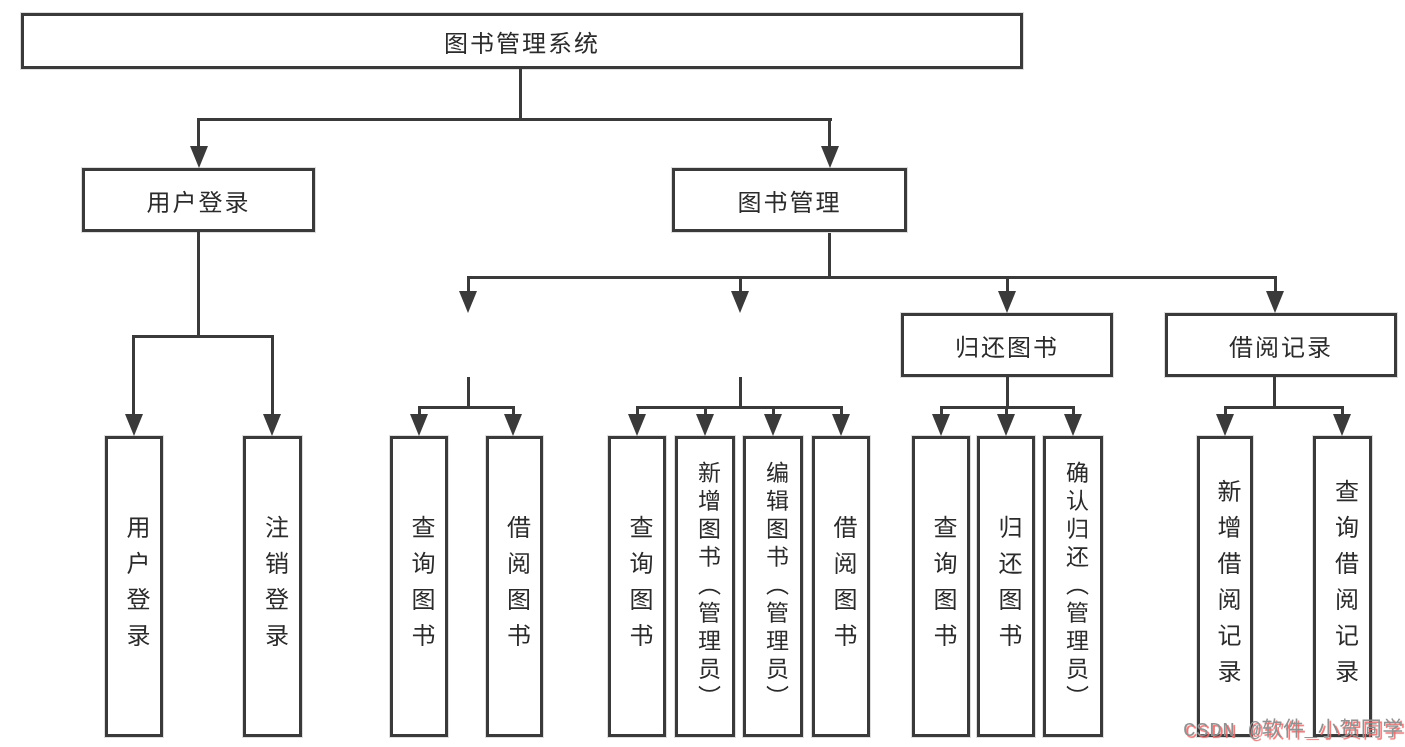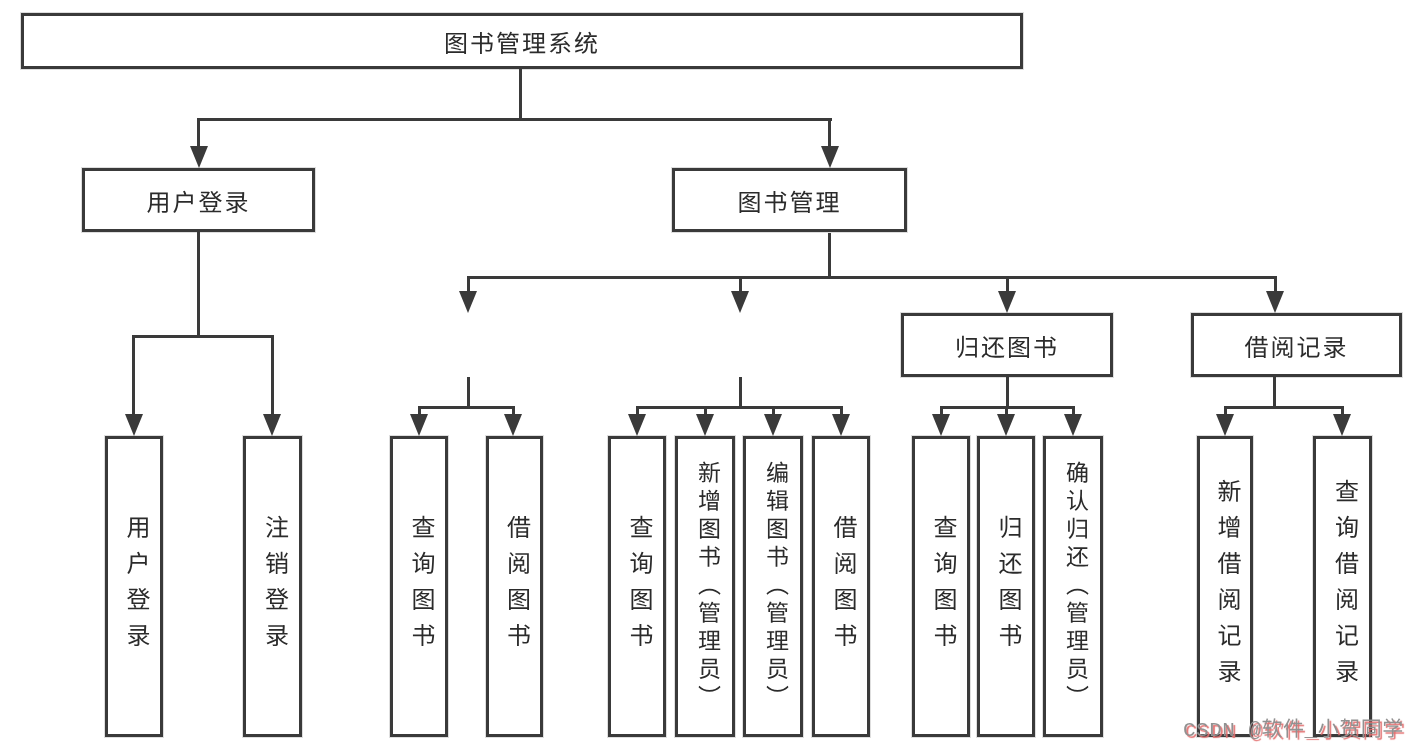--- a/index.html
+++ b/index.html
@@ -44,21 +44,21 @@
   <div class="box h" style="left:82px;top:168px;width:233px;height:64px">
     <span>用户登录</span>
   </div>
   <div class="box h" style="left:672px;top:168px;width:235px;height:64px">
     <span>图书管理</span>
   </div>
 
   <div class="box h" style="left:901px;top:313px;width:212px;height:64px">
     <span>归还图书</span>
   </div>
-  <div class="box h" style="left:1191px;top:313px;width:211px;height:64px">
+  <div class="box h" style="left:1165px;top:313px;width:232px;height:64px">
     <span>借阅记录</span>
   </div>
 
   <div class="box v" style="left:105px;top:436px;width:58px;height:301px">
     <span>用户登录</span>
   </div>
   <div class="box v" style="left:243px;top:436px;width:59px;height:301px">
     <span>注销登录</span>
   </div>
   <div class="box v" style="left:390px;top:436px;width:58px;height:301px">

